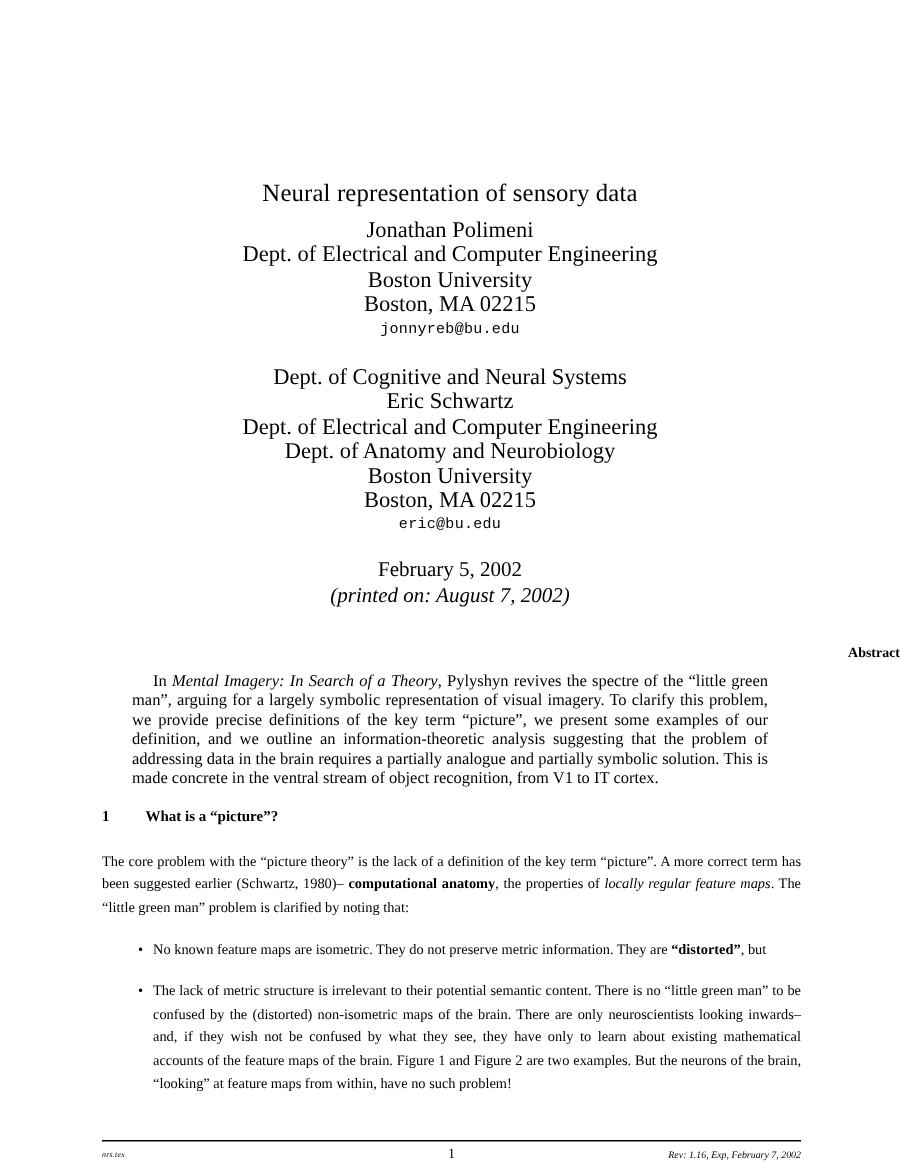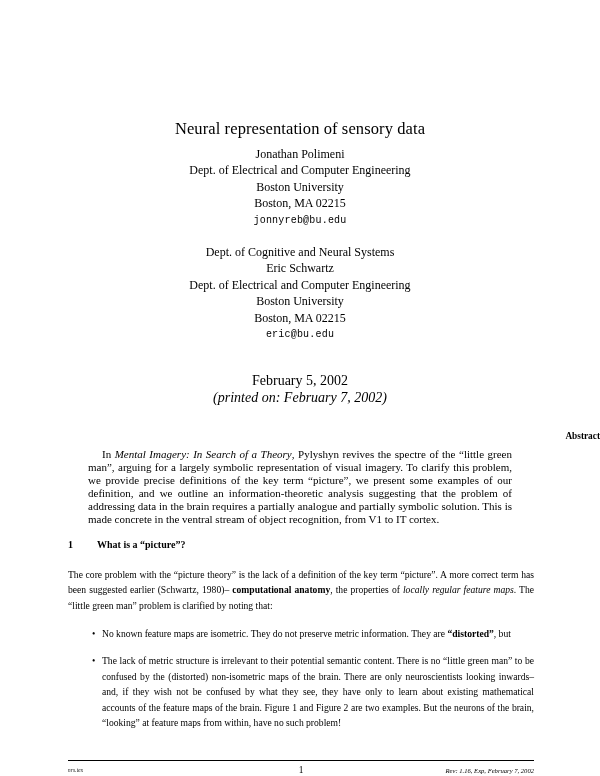--- a/index.html
+++ b/index.html
@@ -39,21 +39,21 @@
     position: absolute;
     left: 0;
     width: 600px;
     text-align: center;
   }
   #author-block-1 { top: 128px; }
   #author-block-2 { top: 226px; }
   #date-block    { top: 354px; }
 
   .author-line {
-    font-size: 12px;
+    font-size: 15px;
     line-height: 16.4px;
     white-space: nowrap;
   }
   .email-line {
     font-family: "Liberation Mono", "DejaVu Sans Mono", monospace;
     font-size: 10px;
     line-height: 18px;
     letter-spacing: 0.2px;
   }
   .date-line {
@@ -179,28 +179,29 @@
     <div class="author-line">Dept. of Electrical and Computer Engineering</div>
     <div class="author-line">Boston University</div>
     <div class="author-line">Boston, MA 02215</div>
     <div class="email-line">jonnyreb@bu.edu</div>
   </div>
 
   <div class="authorblock" id="author-block-2">
     <div class="author-line">Dept. of Cognitive and Neural Systems</div>
     <div class="author-line">Eric Schwartz</div>
     <div class="author-line">Dept. of Electrical and Computer Engineering</div>
+    <div class="author-line">Dept. of Anatomy and Neurobiology</div>
     <div class="author-line">Boston University</div>
     <div class="author-line">Boston, MA 02215</div>
     <div class="email-line">eric@bu.edu</div>
   </div>
 
   <div class="authorblock" id="date-block">
     <div class="date-line">February 5, 2002</div>
-    <div class="date-line printed">(printed on: February 7, 2002)</div>
+    <div class="date-line printed">(printed on: August 7, 2002)</div>
   </div>
 
   <div class="abstract-head">Abstract</div>
   <div class="abstract-body"><span>In </span><i class="ital">Mental Imagery: In Search of a Theory</i><span>, Pylyshyn revives the spectre of the “little green man”, arguing for a largely symbolic representation of visual imagery. To clarify this problem, we provide precise definitions of the key term “picture”, we present some examples of our definition, and we outline an information-theoretic analysis suggesting that the problem of addressing data in the brain requires a partially analogue and partially symbolic solution. This is made concrete in the ventral stream of object recognition, from V1 to IT cortex.</span></div>
 
   <div class="section-head"><span class="secnum">1</span><span>What is a “picture”?</span></div>
 
   <div class="body-par"><span>The core problem with the “picture theory” is the lack of a definition of the key term “picture”. A more correct term has been suggested earlier (Schwartz, 1980)– </span><b class="bld">computational anatomy</b><span>, the properties of </span><i class="ital">locally regular feature maps</i><span>. The “little green man” problem is clarified by noting that:</span></div>
 
   <div class="bullets">

